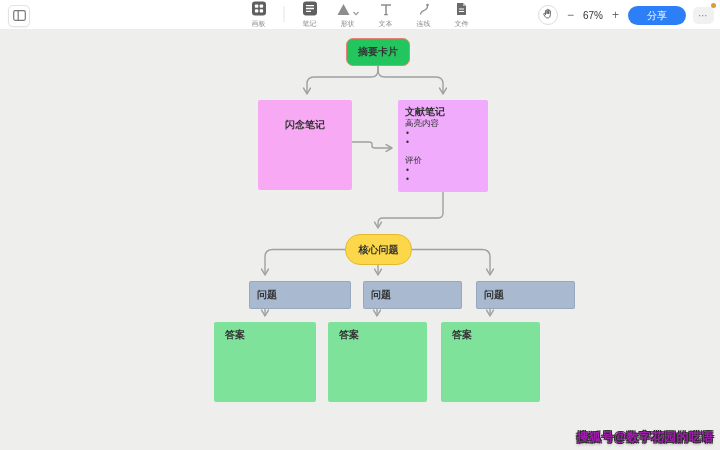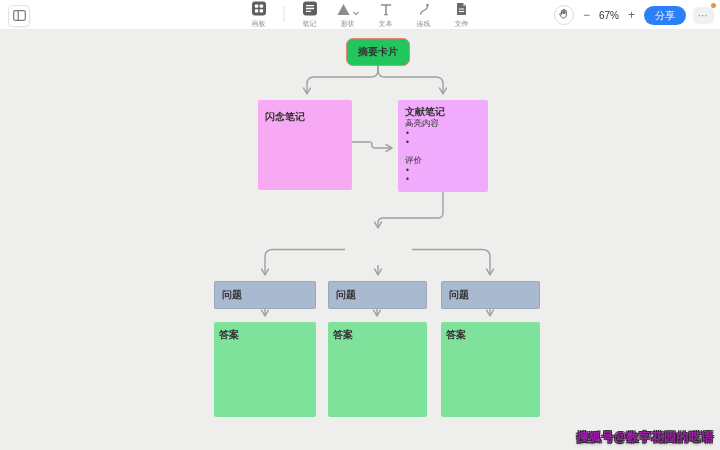--- a/index.html
+++ b/index.html
@@ -12,39 +12,39 @@
   .tools-group { position:absolute; left:50%; top:0; transform:translateX(-50%); height:30px; display:flex; align-items:flex-start; gap:12px; padding-top:3px; }
   .tool { width:26px; display:flex; flex-direction:column; align-items:center; cursor:pointer; }
   .tool-icon-row { height:15px; display:flex; align-items:center; gap:2px; }
   .tool-label { font-size:7px; color:#8a8a8a; margin-top:1px; white-space:nowrap; }
   .tool-divider { width:1px; height:16px; background:#e4e4e4; margin-top:3px; }
 
   .right-controls { position:absolute; right:6px; top:0; height:30px; display:flex; align-items:center; gap:7px; }
   .hand-button { width:20px; height:20px; border:1px solid #dcdcdc; border-radius:50%; background:#fff; display:flex; align-items:center; justify-content:center; cursor:pointer; }
   .zoom-btn { font-size:12px; color:#6b6b6b; cursor:pointer; padding:0 2px; line-height:20px; }
   .zoom-level { font-size:10px; color:#333; }
-  .share-button { background:#2d7ff7; color:#fff; font-size:10px; line-height:19px; padding:0 11px; border-radius:10px; cursor:pointer; }
+  .share-button { background:#2d7ff7; color:#fff; font-size:10px; line-height:19px; padding:0 19px; border-radius:10px; cursor:pointer; }
   .more-button { background:#f1f1f1; color:#8a8a8a; font-size:10px; line-height:17px; padding:0 5px; border-radius:5px; cursor:pointer; letter-spacing:1px; }
   .notification-dot { position:absolute; top:3px; right:4px; width:5px; height:5px; border-radius:50%; background:#dd9a3e; z-index:30; }
 
   
   .canvas { position:absolute; top:30px; left:0; width:720px; height:420px; background:#eeeeec; }
   .connector-layer { position:absolute; inset:0; pointer-events:none; }
 
   .node { position:absolute; color:#333; }
   .summary-card { left:346px; top:8px; width:64px; height:28px; background:#22c55e; border:1.5px solid #ec7f72; border-radius:7px; display:flex; align-items:center; justify-content:center; font-size:10px; font-weight:700; cursor:pointer; }
-  .fleeting-note { left:258px; top:70px; width:94px; height:90px; background:#f7a9f3; border-radius:2px; padding:10px 7px; font-size:10px; font-weight:700; cursor:pointer; }
+  .fleeting-note { left:258px; top:70px; width:94px; height:90px; background:#f7a9f3; border-radius:2px; padding:18px 7px; font-size:10px; font-weight:700; cursor:pointer;text-align:center; }
   .literature-note { left:398px; top:70px; width:90px; height:92px; background:#f0abfc; border-radius:2px; padding:5px 7px; cursor:pointer; }
   .lit-title { font-size:10px; font-weight:700; line-height:13px; }
   .lit-heading { font-size:8.5px; font-weight:400; line-height:11px; }
   .lit-bullet { font-size:8.5px; line-height:9px; padding-left:1px; }
   .lit-gap { height:8px; }
   .core-question { left:345px; top:204px; width:67px; height:31px; background:#fcd74a; border:1.5px solid #e3b931; border-radius:15px; display:flex; align-items:center; justify-content:center; font-size:10px; font-weight:700; cursor:pointer; }
-  .question-box { top:251px; height:28px; background:#a9b9cf; border:1px solid rgba(88,104,130,.22); border-radius:2px; display:flex; align-items:center; padding-left:7px; font-size:10px; font-weight:700; cursor:pointer; }
-  .answer-box { top:292px; height:95px; background:#7ee29b; border-radius:2px; padding:6px 5px; font-size:10px; font-weight:700; cursor:pointer; }
+  .question-box { top:251px; height:28px; background:#a9b9cf; border:1px solid rgba(88,104,130,.22); border-radius:2px; display:flex; align-items:center; padding-left:7px; font-size:10px; font-weight:700; cursor:pointer;margin-left:35px; }
+  .answer-box { top:292px; height:80px; background:#7ee29b; border-radius:2px; padding:6px 11px; font-size:10px; font-weight:700; cursor:pointer; }
   .q1,.a1 { left:214px; width:102px; }
   .q2,.a2 { left:328px; width:99px; }
   .q3,.a3 { left:441px; width:99px; }
 
   .watermark { position:absolute; right:6px; bottom:4px; font-size:12px; font-weight:700; color:#a21caf; letter-spacing:.5px; z-index:40;
     text-shadow:-1px -1px 0 #2b2b2b, 1px -1px 0 #2b2b2b, -1px 1px 0 #2b2b2b, 1px 1px 0 #2b2b2b, 0 2px 3px rgba(0,0,0,.35); }
 </style>
 </head>
 <body>
 
@@ -198,20 +198,23 @@
     <div class="lit-title">文献笔记</div>
     <div class="lit-heading">高亮内容</div>
     <div class="lit-bullet">•</div>
     <div class="lit-bullet">•</div>
     <div class="lit-gap"></div>
     <div class="lit-heading">评价</div>
     <div class="lit-bullet">•</div>
     <div class="lit-bullet">•</div>
   </div>
 
+  <div class="node core-question">
+    <span>核心问题</span>
+  </div>
 
   <div class="node question-box q1">
     <span>问题</span>
   </div>
   <div class="node question-box q2">
     <span>问题</span>
   </div>
   <div class="node question-box q3">
     <span>问题</span>
   </div>

